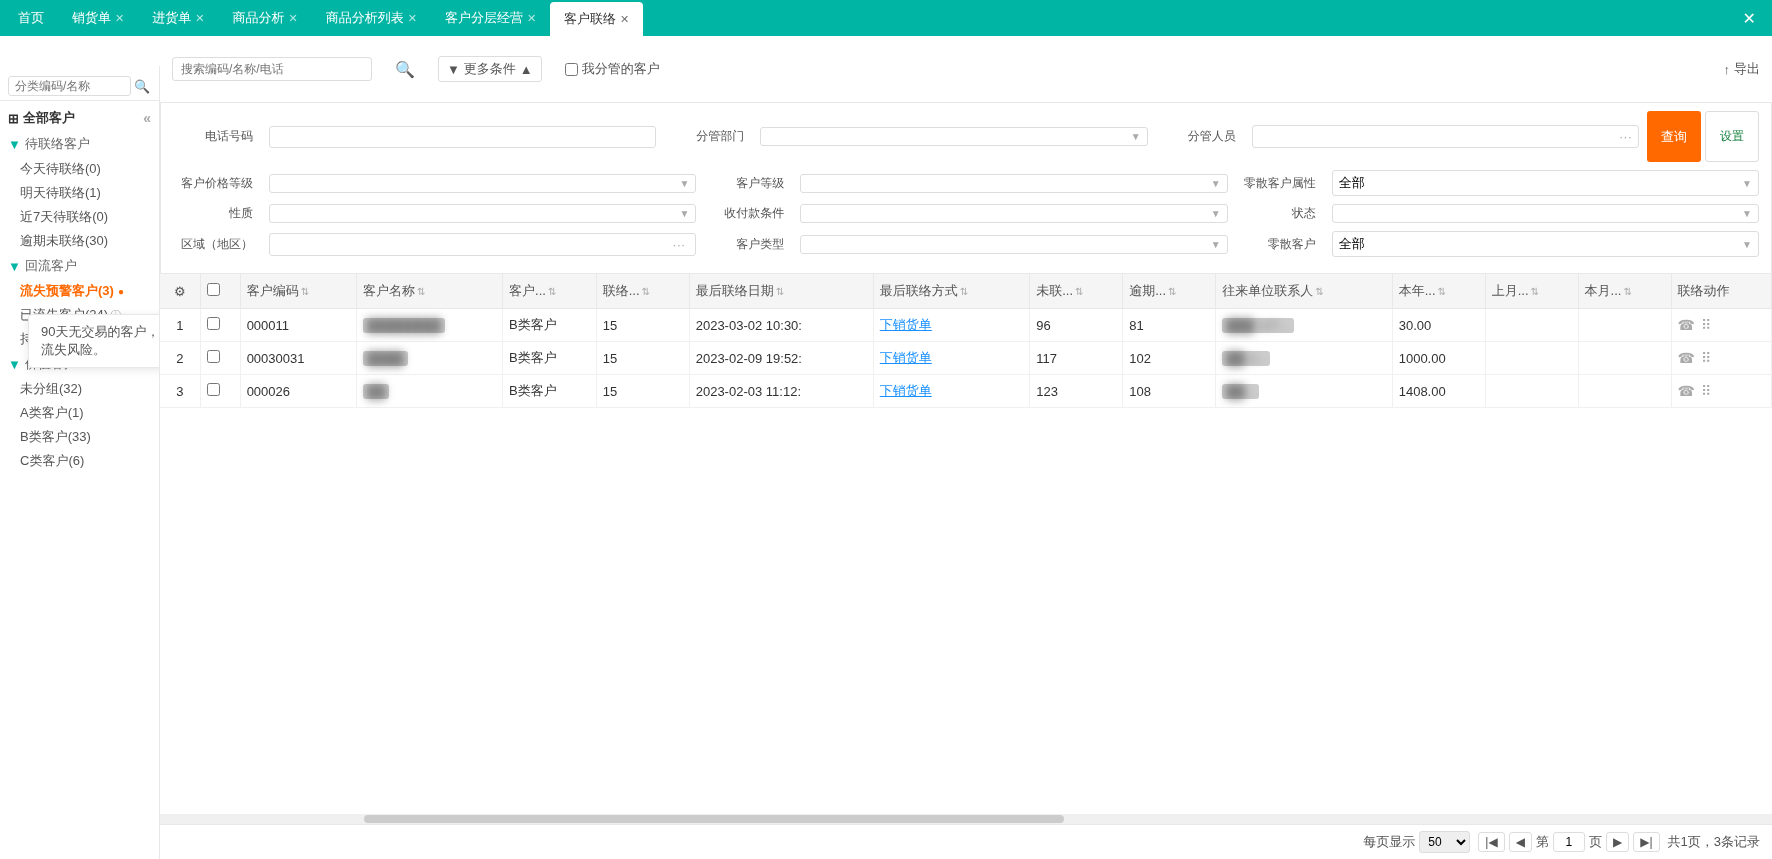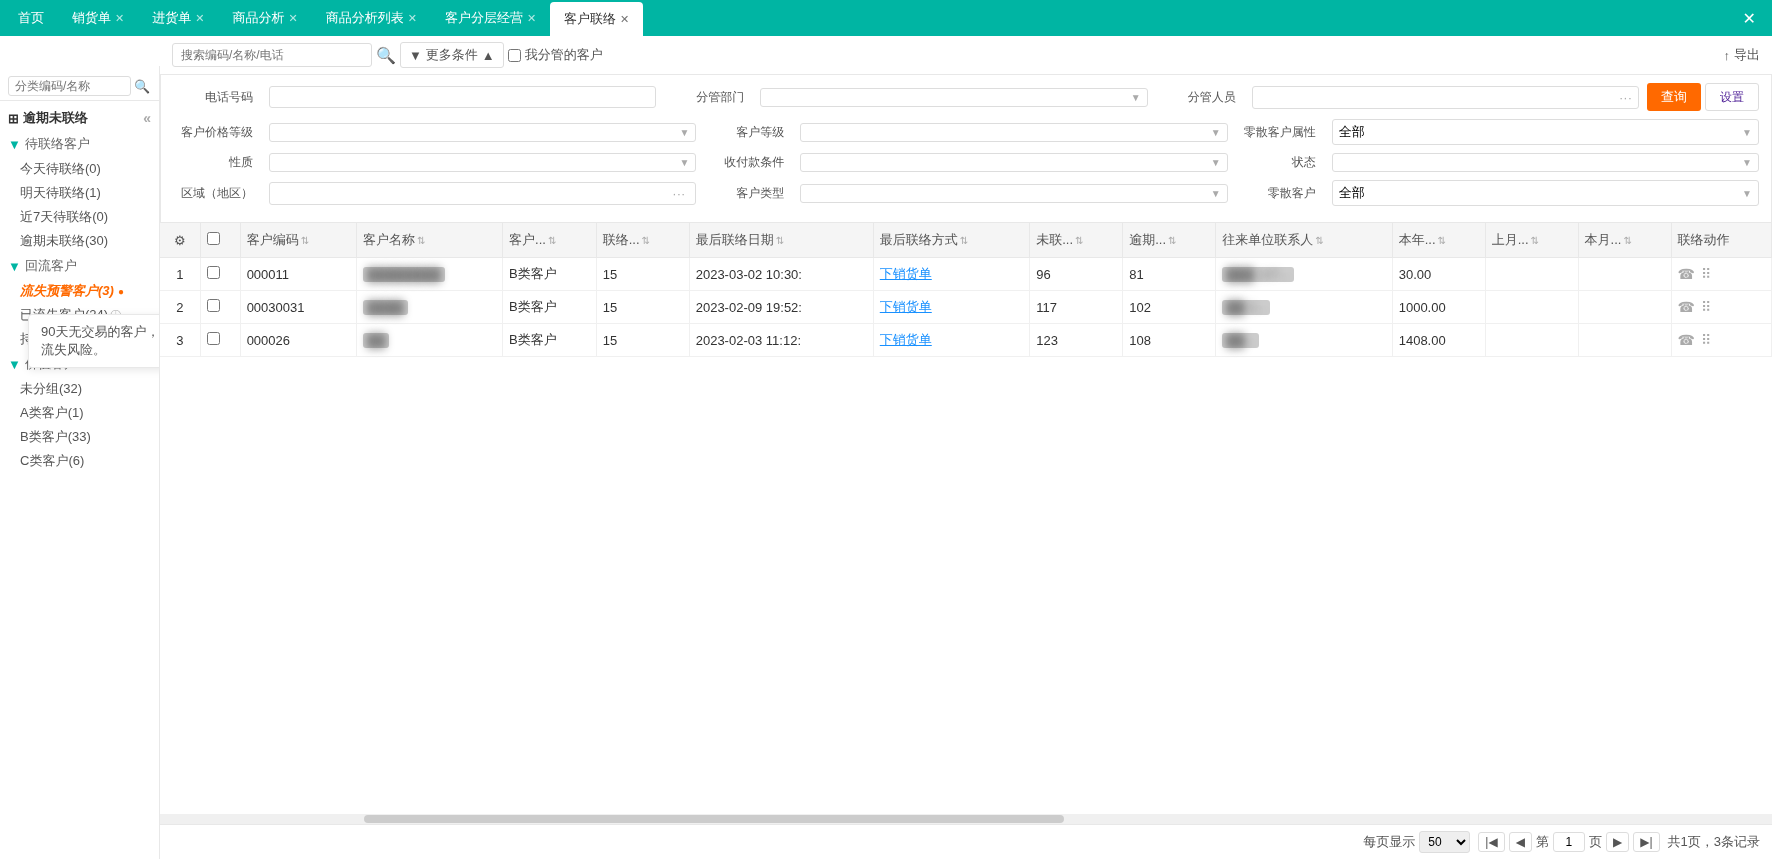--- a/index.html
+++ b/index.html
@@ -127,24 +127,24 @@
       display: flex;
       flex-direction: column;
       overflow: hidden;
       background: #f9f9f9;
     }
 
     
     .filter-bar {
       background: #fff;
       border-bottom: 1px solid #e8e8e8;
-      padding: 6px 12px;
-      display: flex;
-      align-items: center;
-      gap: 4px;
+      padding: 20px 12px;
+      display: flex;
+      align-items: center;
+      gap: 23px;
     }
     .filter-search-input {
       border: 1px solid #ddd;
       border-radius: 3px;
       padding: 4px 8px;
       width: 200px;
       font-size: 12px;
       outline: none;
     }
     .filter-search-btn {
@@ -236,24 +236,24 @@
       background: #ff6900;
       color: #fff;
       border: none;
       border-radius: 3px;
       padding: 5px 14px;
       cursor: pointer;
       font-size: 13px;
     }
     .btn-settings {
       background: #fff;
-      color: #4c1d95;
+      color: #15803d;
       border: 1px solid #ddd;
       border-radius: 3px;
-      padding: 4px 14px;
+      padding: 16px 14px;
       cursor: pointer;
       font-size: 12px;
     }
     .dots-btn {
       color: #aaa;
       cursor: pointer;
       padding: 0 4px;
     }
 
     
@@ -424,21 +424,21 @@
 
 <div class="main-layout">
 
   <div class="sidebar" style="position:relative;margin-top:30px;">
     <div class="sidebar-search">
       <input type="text" placeholder="分类编码/名称" style="">
       <span class="sidebar-search-icon">🔍</span>
     </div>
     <div class="sidebar-all-customers">
       <span>⊞</span>
-      <span>逾期未联络</span>
+      <span>全部客户</span>
       <span class="collapse-icon" style="margin-left:auto;">«</span>
     </div>
 
     <div class="sidebar-section-title">
       <span class="triangle">▼</span>
       <span>待联络客户</span>
     </div>
     <div class="sidebar-item">
       <span>今天待联络(0)</span>
     </div>
@@ -449,21 +449,21 @@
       <span>近7天待联络(0)</span>
     </div>
     <div class="sidebar-item">
       <span>逾期未联络(30)</span>
     </div>
 
     <div class="sidebar-section-title">
       <span class="triangle">▼</span>
       <span>回流客户</span>
     </div>
-    <div class="sidebar-item active" style="display:flex;align-items:center;gap:4px;font-style:italic;">
+    <div class="sidebar-item active" style="display:flex;align-items:center;gap:4px;">
       <span>流失预警客户(3)</span>
       <span class="sidebar-item-icon">●</span>
     </div>
     <div class="sidebar-item" style="display:flex;align-items:center;gap:2px;">
       <span>已流失客户(24)</span>
       <span style="color:#aaa;font-size:11px;">ⓘ</span>
     </div>
     <div class="sidebar-item" style="display:flex;align-items:center;gap:2px;">
       <span>持续下滑客户(2)</span>
       <span style="color:#aaa;font-size:11px;">ⓘ</span>

